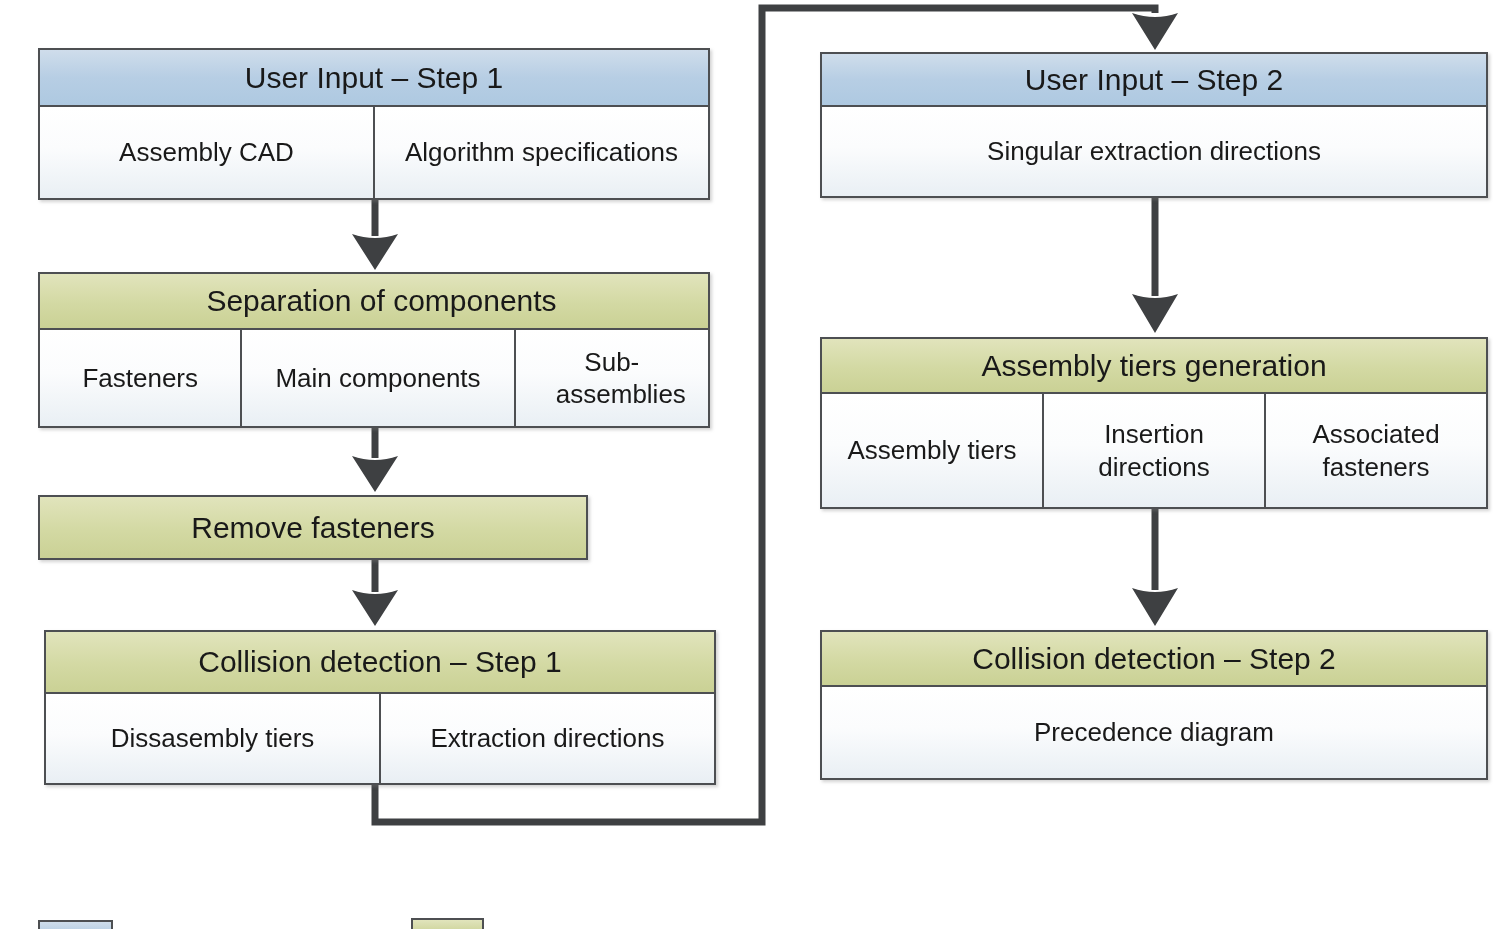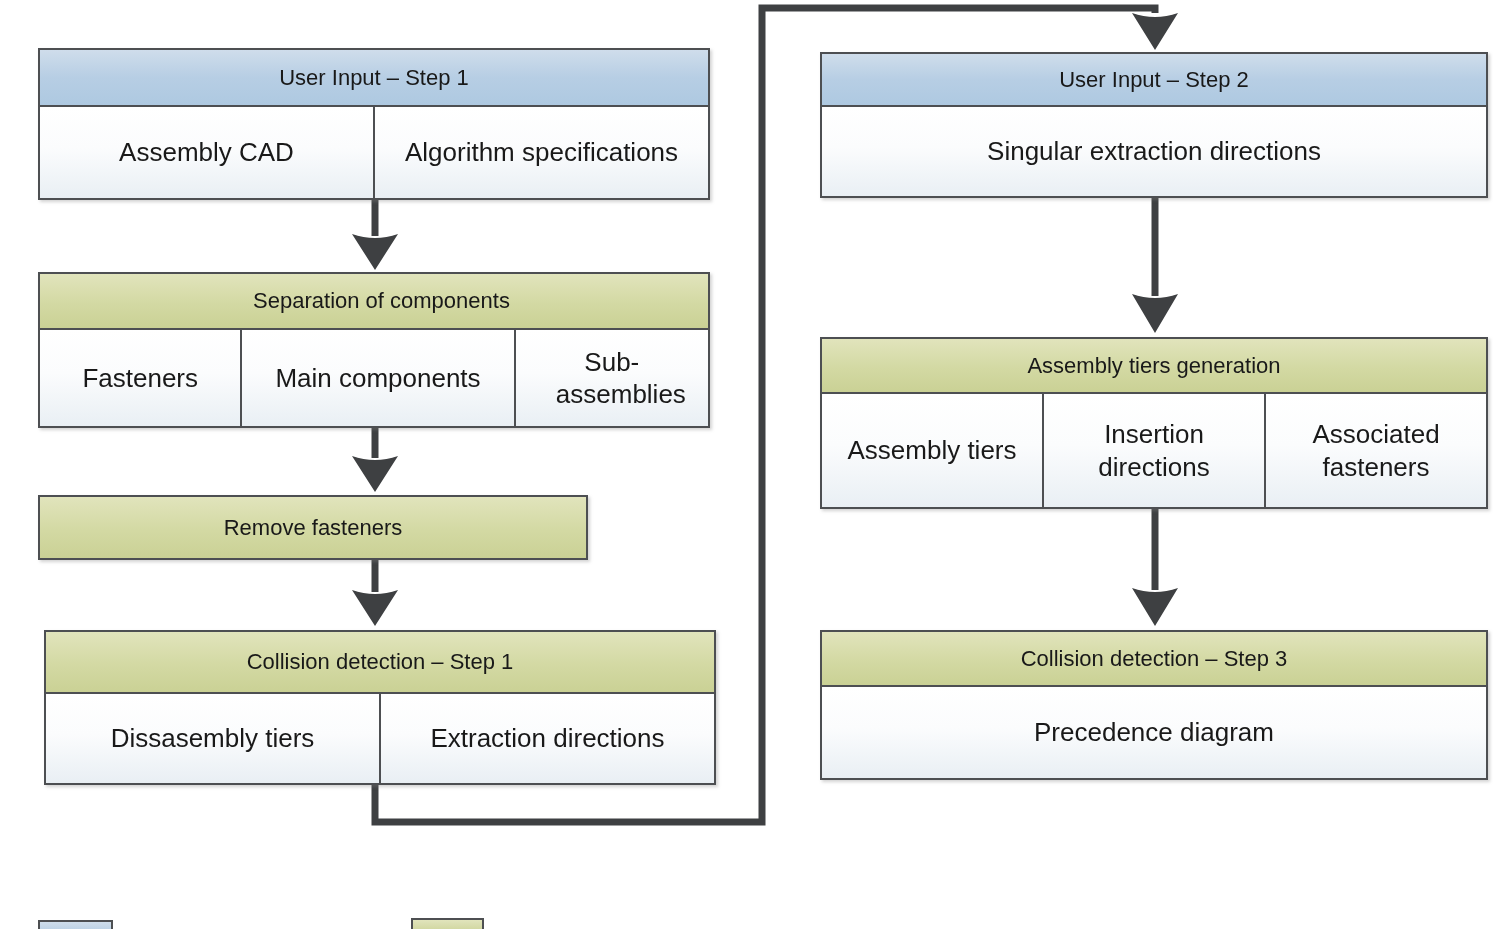--- a/index.html
+++ b/index.html
@@ -7,21 +7,21 @@
     position:relative;width:1493px;height:929px;overflow:hidden;background:#ffffff;
     font-family:"Liberation Sans","DejaVu Sans",sans-serif;color:#191919;
   }
   .box{
     position:absolute;border:2px solid #4d4f52;box-sizing:border-box;
     display:flex;flex-direction:column;background:#fff;
     box-shadow:2px 2px 3px rgba(130,130,130,.35);
   }
   .box-header{
     display:flex;align-items:center;justify-content:center;
-    font-size:22px;border-bottom:2px solid #4d4f52;flex:0 0 auto;
+    font-size:30px;border-bottom:2px solid #4d4f52;flex:0 0 auto;
   }
   .box-header.blue{background:linear-gradient(180deg,#cfddeb 0%,#b7cee4 50%,#aec9e1 100%);}
   .box-header.green{background:linear-gradient(180deg,#e1e4bc 0%,#d3d9a3 55%,#cad195 100%);}
   .box-header.header-only{border-bottom:none;flex:1;}
   .box-body{flex:1;display:flex;min-height:0;}
   .cell{
     flex:1;display:flex;align-items:center;justify-content:center;
     font-size:26px;text-align:center;line-height:1.25;
     background:linear-gradient(180deg,#ffffff 0%,#fbfcfd 45%,#e9eff4 100%);
   }
@@ -151,21 +151,21 @@
       <div class="cell">
         <span class="mw160">Insertion directions</span>
       </div>
       <div class="cell">
         <span class="mw160">Associated fasteners</span>
       </div>
     </div>
   </div>
 
   <div class="box" id="box-g">
-    <div class="box-header green">Collision detection – Step 3</div>
+    <div class="box-header green">Collision detection – Step 2</div>
     <div class="box-body">
       <div class="cell">
         <span>Precedence diagram</span>
       </div>
     </div>
   </div>
 
   <div class="legend-swatch" id="legend-blue"></div>
   <div class="legend-swatch" id="legend-green"></div>
 

